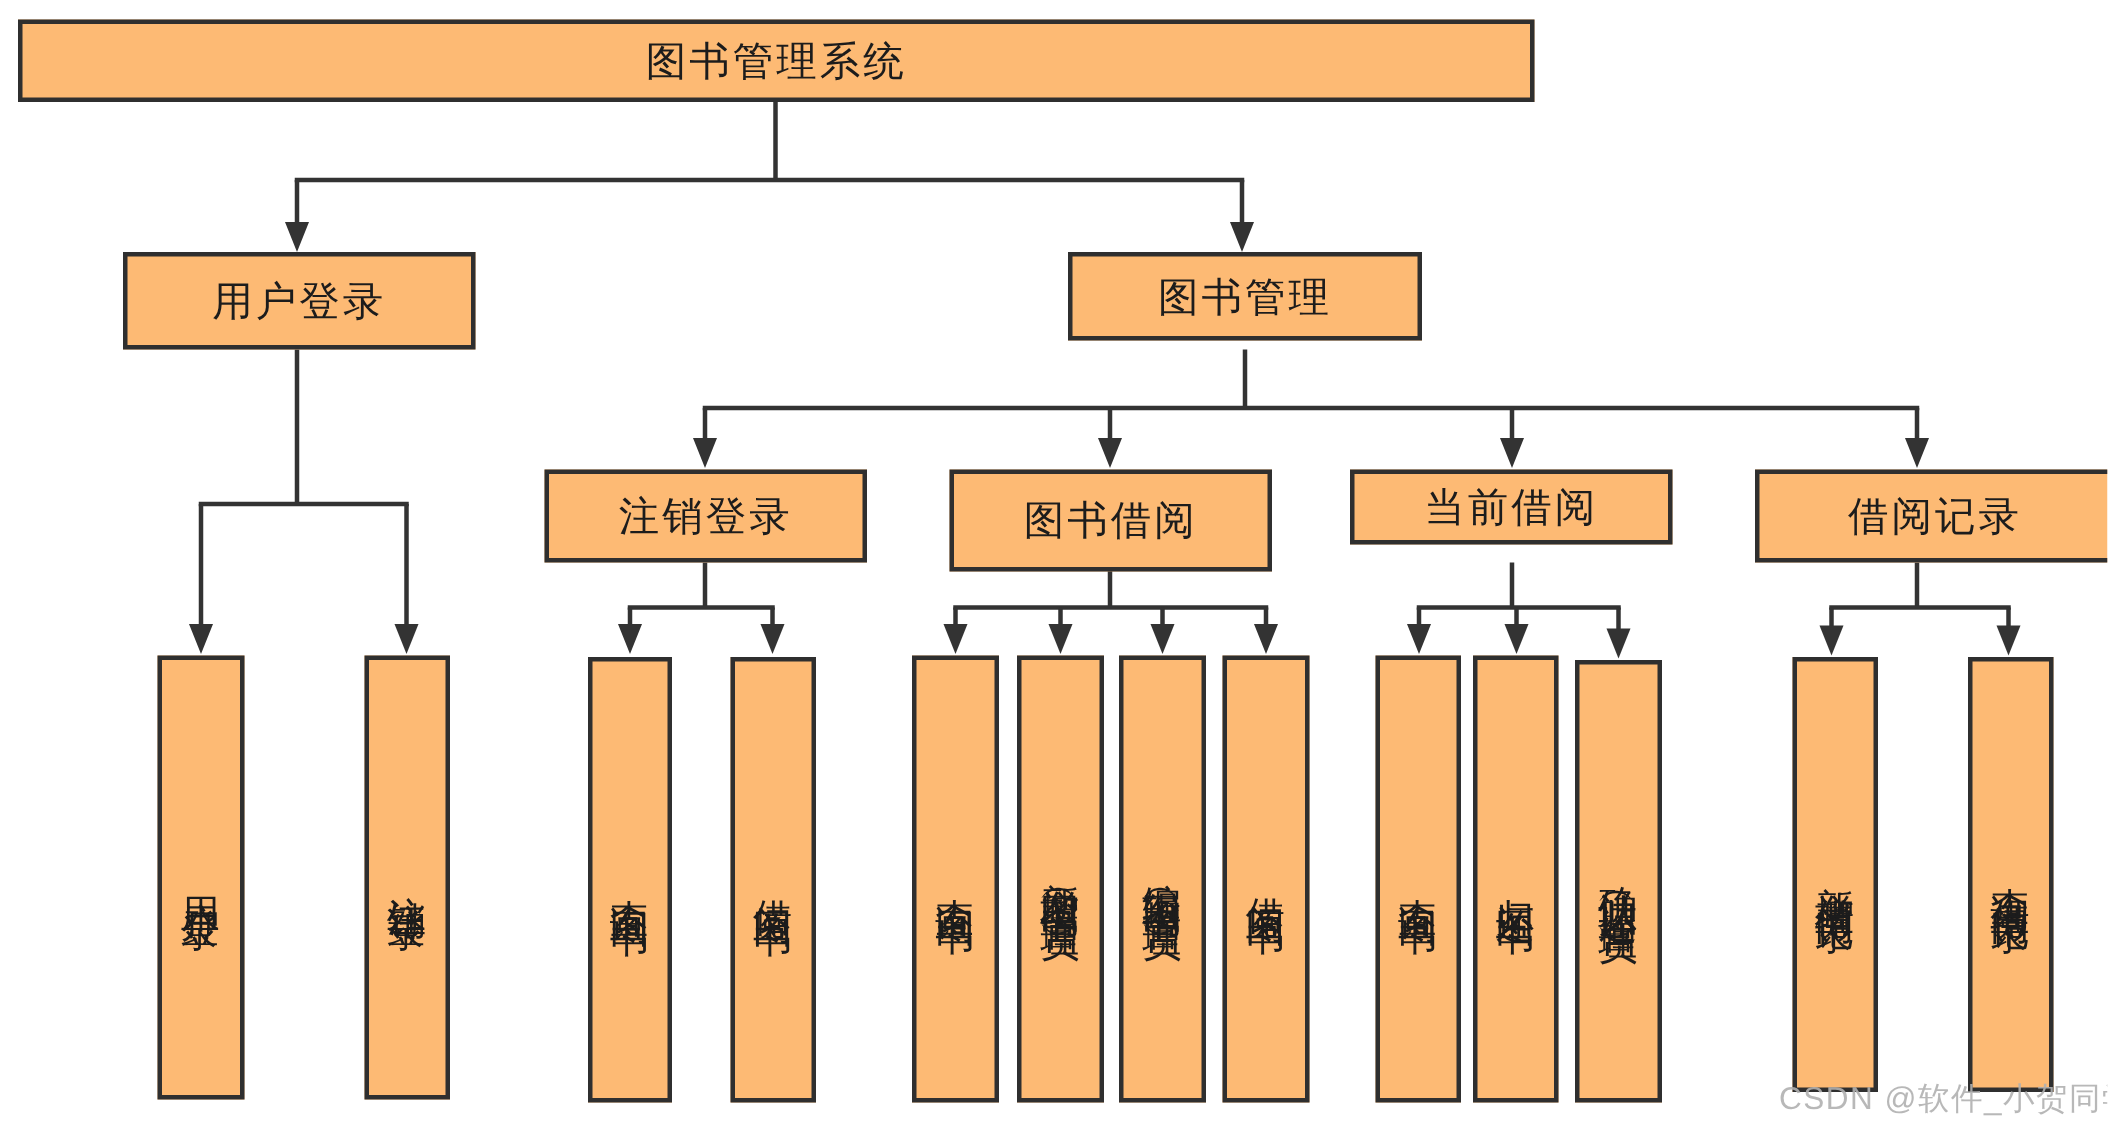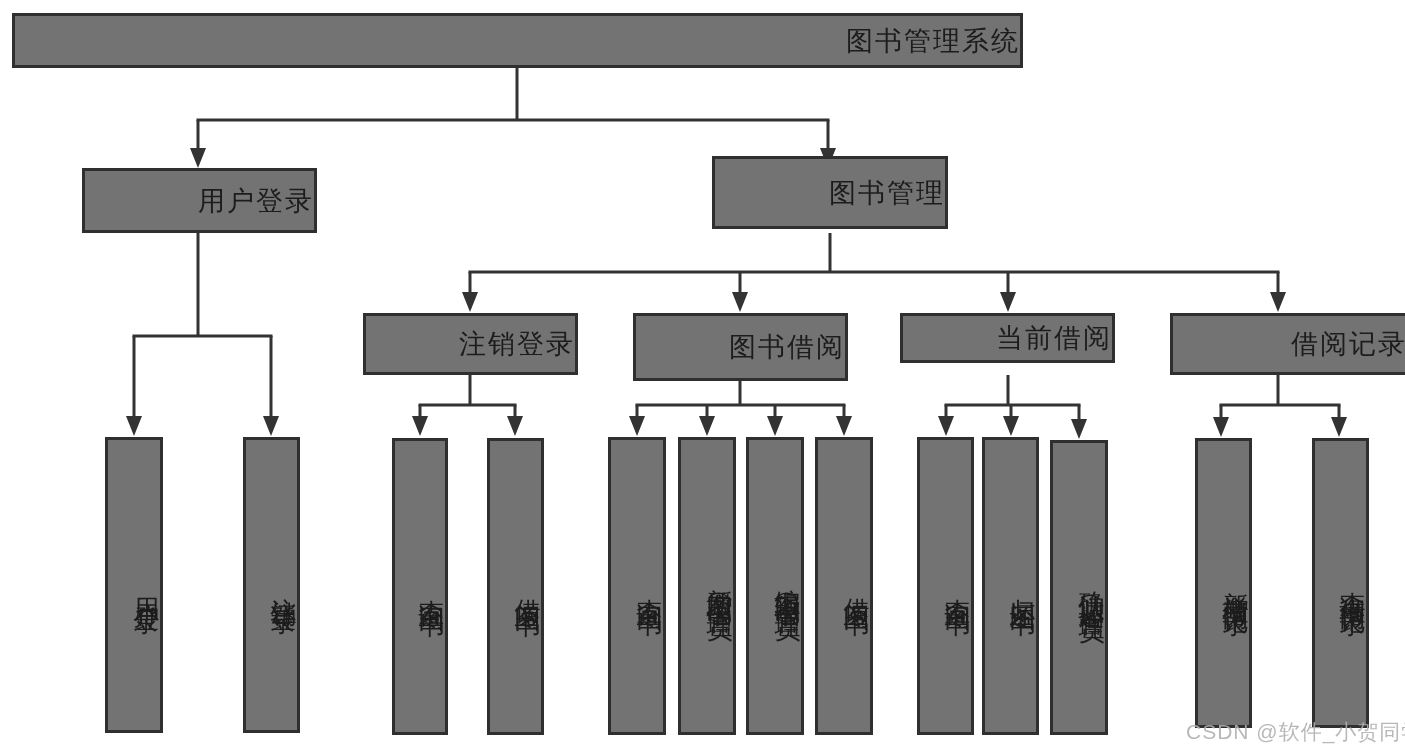--- a/index.html
+++ b/index.html
@@ -20,24 +20,24 @@
     left: 0;
     top: 0;
     width: 1405px;
     height: 747px;
     z-index: 1;
   }
   .hbox, .vbox {
     position: absolute;
     box-sizing: border-box;
     border: 3px solid #2f2f2f;
-    background: #737373;
+    background: #fdba74;
     display: flex;
     align-items: center;
-    justify-content: flex-end;
+    justify-content: center;
     z-index: 2;
     color: #1c1c1c;
   }
   .hbox span {
     font-size: 27px;
     letter-spacing: 2px;
     white-space: nowrap;
   }
   .vbox span {
     writing-mode: vertical-rl;
@@ -139,21 +139,21 @@
     </g>
   </svg>
 
   <div class="hbox" style="left:12px;top:13px;width:1011px;height:55px">
     <span>图书管理系统</span>
   </div>
 
   <div class="hbox" style="left:82px;top:168px;width:235px;height:65px">
     <span>用户登录</span>
   </div>
-  <div class="hbox" style="left:712px;top:156px;width:236px;height:73px">
+  <div class="hbox" style="left:712px;top:168px;width:236px;height:59px">
     <span>图书管理</span>
   </div>
 
   <div class="hbox" style="left:363px;top:313px;width:215px;height:62px">
     <span>注销登录</span>
   </div>
   <div class="hbox" style="left:633px;top:313px;width:215px;height:68px">
     <span>图书借阅</span>
   </div>
   <div class="hbox" style="left:900px;top:313px;width:215px;height:50px">

